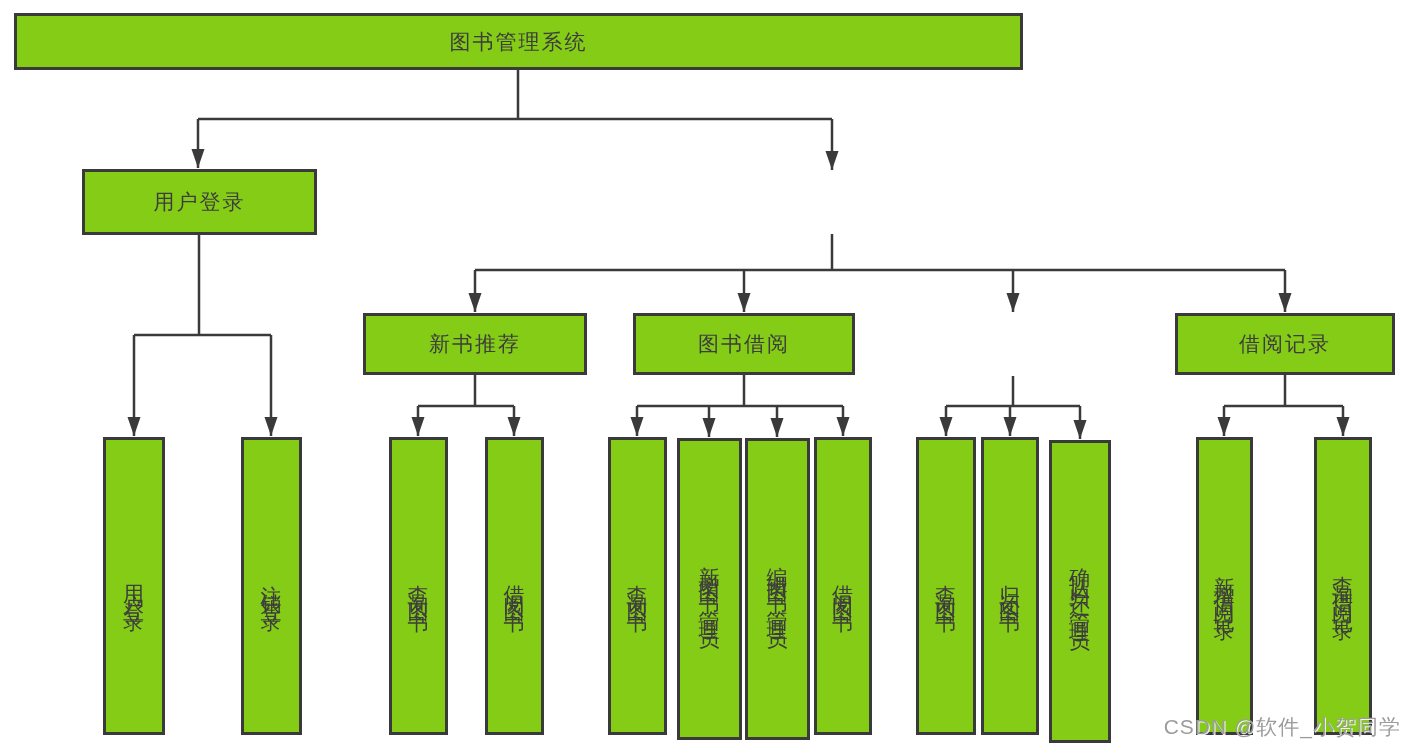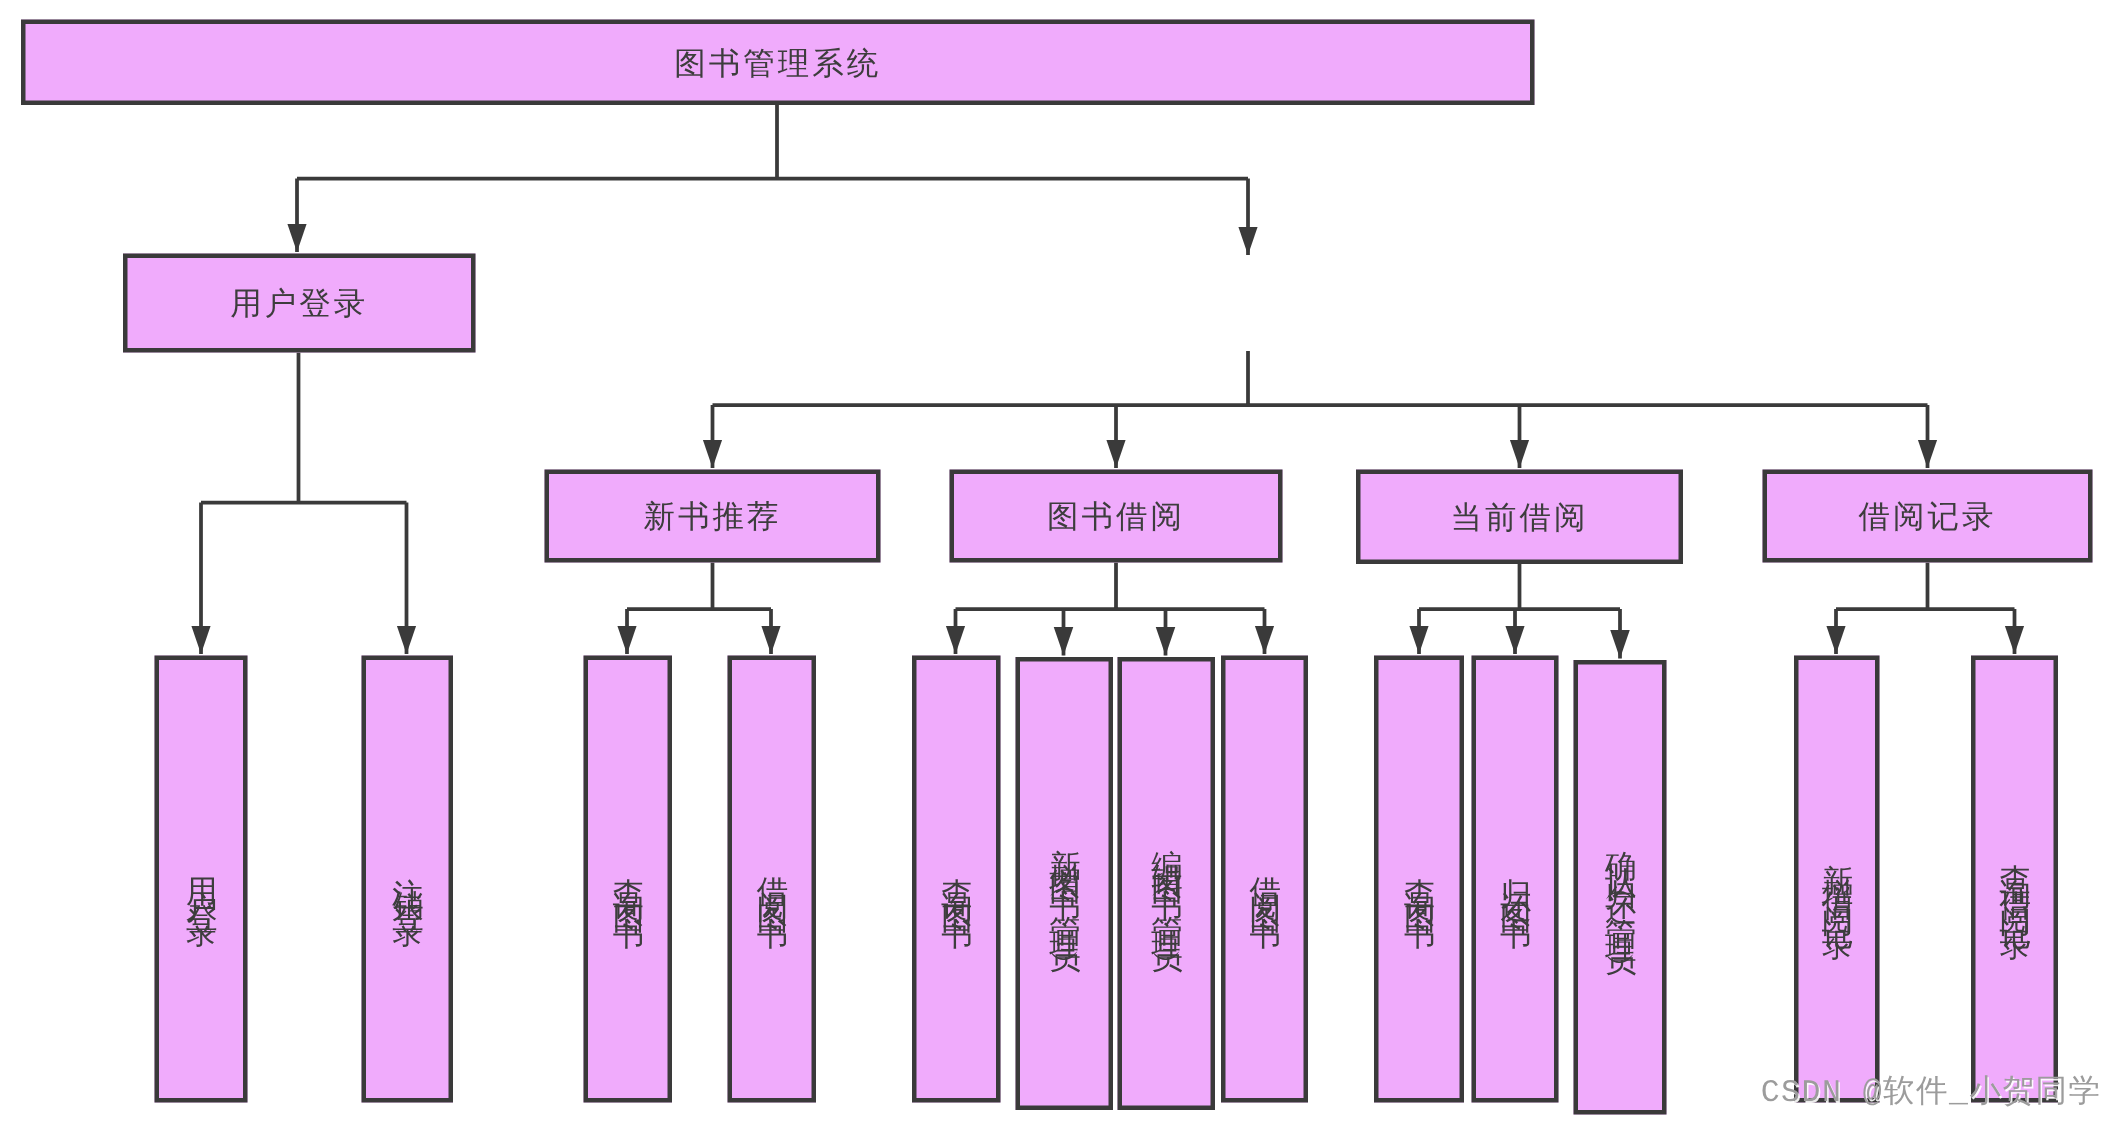--- a/index.html
+++ b/index.html
@@ -3,35 +3,34 @@
 <meta charset="utf-8">
 <style>
   html,body{margin:0;padding:0;background:#fff;}
   .canvas{
     position:relative;width:1405px;height:747px;background:#ffffff;
     font-family:"Liberation Sans","DejaVu Sans",sans-serif;overflow:hidden;
   }
   .wires{position:absolute;left:0;top:0;z-index:1;}
   .wire{stroke:#3a3a3a;stroke-width:2.5;fill:none;}
   .node{
-    position:absolute;box-sizing:border-box;background:#f0abfc;
+    position:absolute;box-sizing:border-box;background:#84cc16;
     border:3px solid #3a3a3a;color:#3d3d3d;z-index:2;
     display:flex;align-items:center;justify-content:center;
   }
   .node.h span{font-size:21px;letter-spacing:2px;white-space:nowrap;}
   .node.v span{
     writing-mode:vertical-rl;text-orientation:mixed;
     font-size:21px;letter-spacing:9px;line-height:1;white-space:nowrap;
   }
   .watermark{
     position:absolute;right:4px;bottom:6px;z-index:3;
     font-size:21px;letter-spacing:1px;color:#9c9c9c;
     text-shadow:1px 1px 0 rgba(255,255,255,0.9);
     white-space:nowrap;
-    font-family:Liberation Mono, monospace;
   }
 </style>
 </head>
 <body>
 
 <div class="canvas">
 
   <svg class="wires" width="1405" height="747" viewBox="0 0 1405 747">
     <defs>
       <marker id="arrow" markerUnits="userSpaceOnUse" markerWidth="22" markerHeight="16" refX="19" refY="8" orient="auto">
@@ -75,23 +74,20 @@
   <div class="node h" style="left:82px;top:169px;width:235px;height:66px;">
     <span>用户登录</span>
   </div>
 
   <div class="node h" style="left:633px;top:313px;width:222px;height:62px;">
     <span>图书借阅</span>
   </div>
   <div class="node h" style="left:363px;top:313px;width:224px;height:62px;">
     <span>新书推荐</span>
   </div>
-  <div class="node h" style="left:904px;top:313px;width:218px;height:63px;">
-    <span>当前借阅</span>
-  </div>
   <div class="node h" style="left:1175px;top:313px;width:220px;height:62px;">
     <span>借阅记录</span>
   </div>
 
   <div class="node v" style="left:103px;top:437px;width:62px;height:298px;">
     <span>用户登录</span>
   </div>
   <div class="node v" style="left:241px;top:437px;width:61px;height:298px;">
     <span>注销登录</span>
   </div>

